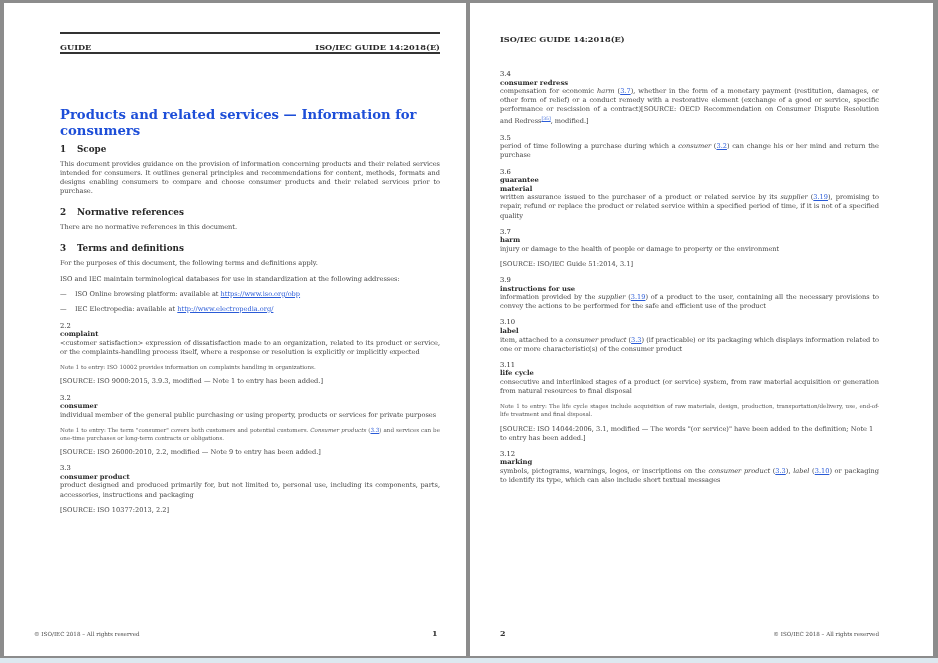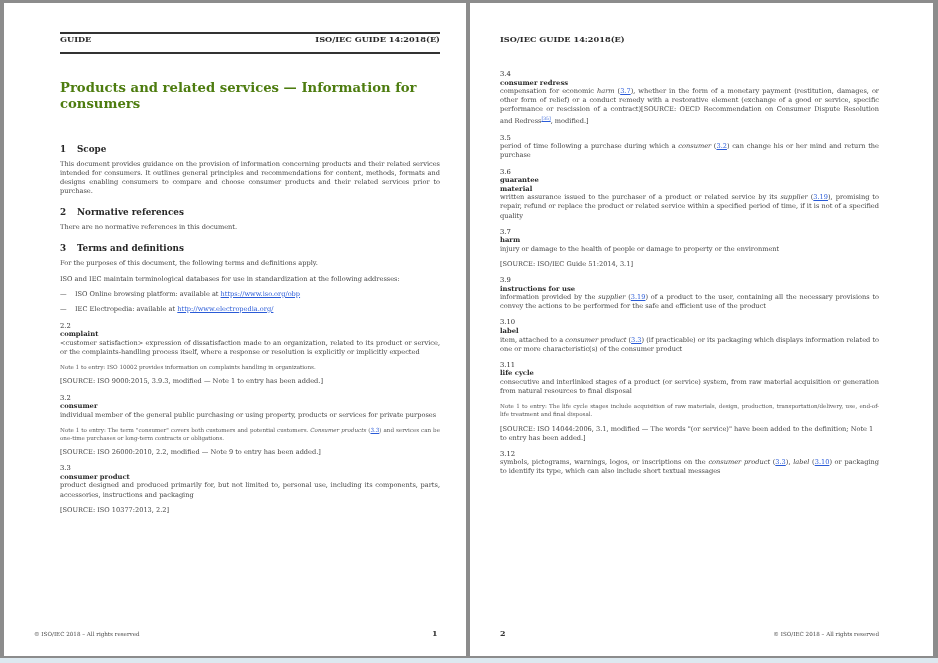--- a/index.html
+++ b/index.html
@@ -25,29 +25,29 @@
     background: #dde9f0;
   }
   .content { position: absolute; left: 56px; right: 26px; }
   .page-right .content { left: 30px; right: 54px; }
 
   .running-head {
     position: absolute; left: 56px; right: 26px; top: 29px; height: 22px;
     border-top: 2px solid #333; border-bottom: 2px solid #333;
     font-family: "DejaVu Serif", serif; font-weight: bold; font-size: 8.2px;
     color: #2a2a2a;
-    display: flex; justify-content: space-between; align-items: flex-start;
+    display: flex; justify-content: space-between; align-items: flex-end;
   }
   .running-head-plain {
     position: absolute; left: 30px; top: 31px;
     font-weight: bold; font-size: 8.2px; color: #2a2a2a;
   }
   .doc-title {
-    position: absolute; left: 56px; right: 30px; top: 77px;
-    font-weight: bold; font-size: 13.2px; line-height: 16px; color: #4d7c0f;
+    position: absolute; left: 56px; right: 30px; top: 104px;
+    font-weight: bold; font-size: 13.2px; line-height: 16px; color: #1d4ed8;
   }
   .section-heading {
     font-weight: bold; font-size: 8.8px; color: #262626; margin-bottom: 6px;
   }
   .section-heading .num { display: inline-block; width: 17px; }
   p.body {
     font-size: 6.6px; line-height: 9.1px; color: #444; text-align: justify;
   }
   p.note { font-size: 5.6px; line-height: 8.2px; color: #555; text-align: justify; }
   p.source { font-size: 6.6px; line-height: 9.1px; color: #444; }
@@ -194,20 +194,21 @@
         <div class="term-name">life cycle</div>
         <p class="body">consecutive and interlinked stages of a product (or service) system, from raw material acquisition or generation from natural resources to final disposal</p>
         <div class="gap"></div>
         <p class="note">Note 1 to entry: The life cycle stages include acquisition of raw materials, design, production, transportation/delivery, use, end-of- life treatment and final disposal.</p>
         <div class="gap"></div>
         <p class="source">[SOURCE: ISO 14044:2006, 3.1, modified — The words "(or service)" have been added to the definition; Note 1 to entry has been added.]</p>
       </div>
 
       <div class="entry">
         <div class="term-num">3.12</div>
+        <div class="term-name">marking</div>
         <p class="body"><span>symbols, pictograms, warnings, logos, or inscriptions on the </span><span class="ital">consumer product</span> (<a class="link">3.3</a>)<span>, </span><span class="ital">label</span> (<a class="link">3.10</a>)<span> or packaging to identify its type, which can also include short textual messages</span></p>
       </div>
     </div>
 
     <div class="page-num" style="left:30px;">2</div>
     <div class="footer" style="right:54px;">© ISO/IEC 2018 – All rights reserved</div>
   </div>
 
   <div class="bottom-strip"></div>
 </div>

